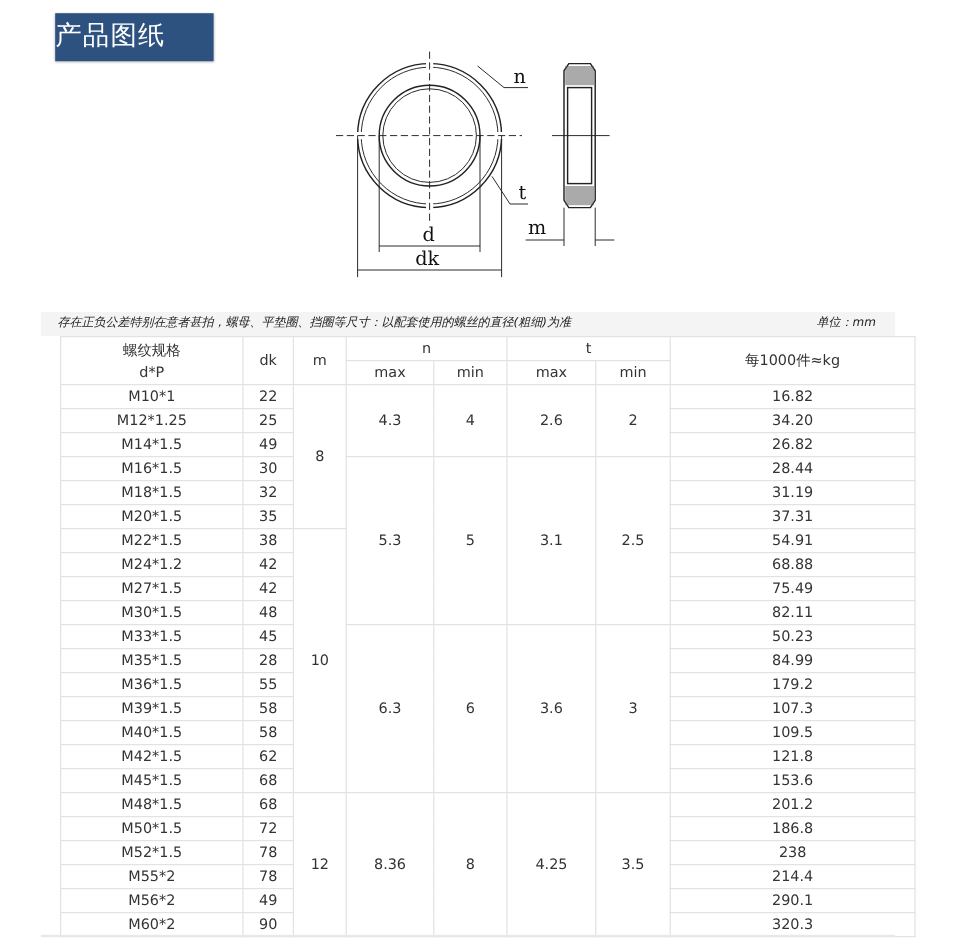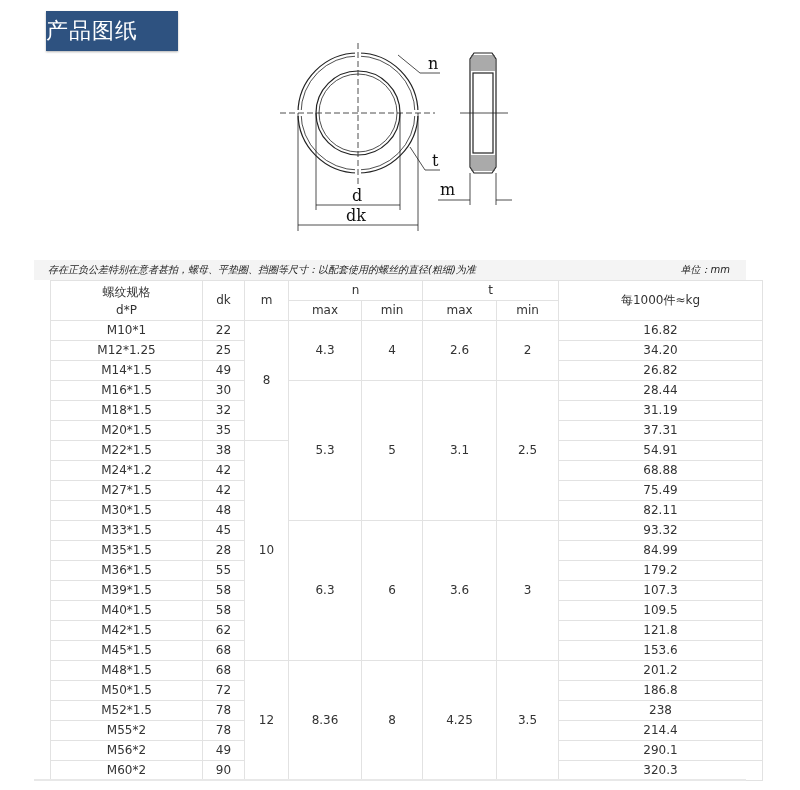--- a/index.html
+++ b/index.html
@@ -176,21 +176,21 @@
         <td>48</td>
         <td>82.11</td>
       </tr>
       <tr>
         <td>M33*1.5</td>
         <td>45</td>
         <td rowspan="7">6.3</td>
         <td rowspan="7">6</td>
         <td rowspan="7">3.6</td>
         <td rowspan="7">3</td>
-        <td>93.32</td>
+        <td>50.23</td>
       </tr>
       <tr>
         <td>M35*1.5</td>
         <td>28</td>
         <td>84.99</td>
       </tr>
       <tr>
         <td>M36*1.5</td>
         <td>55</td>
         <td>179.2</td>

